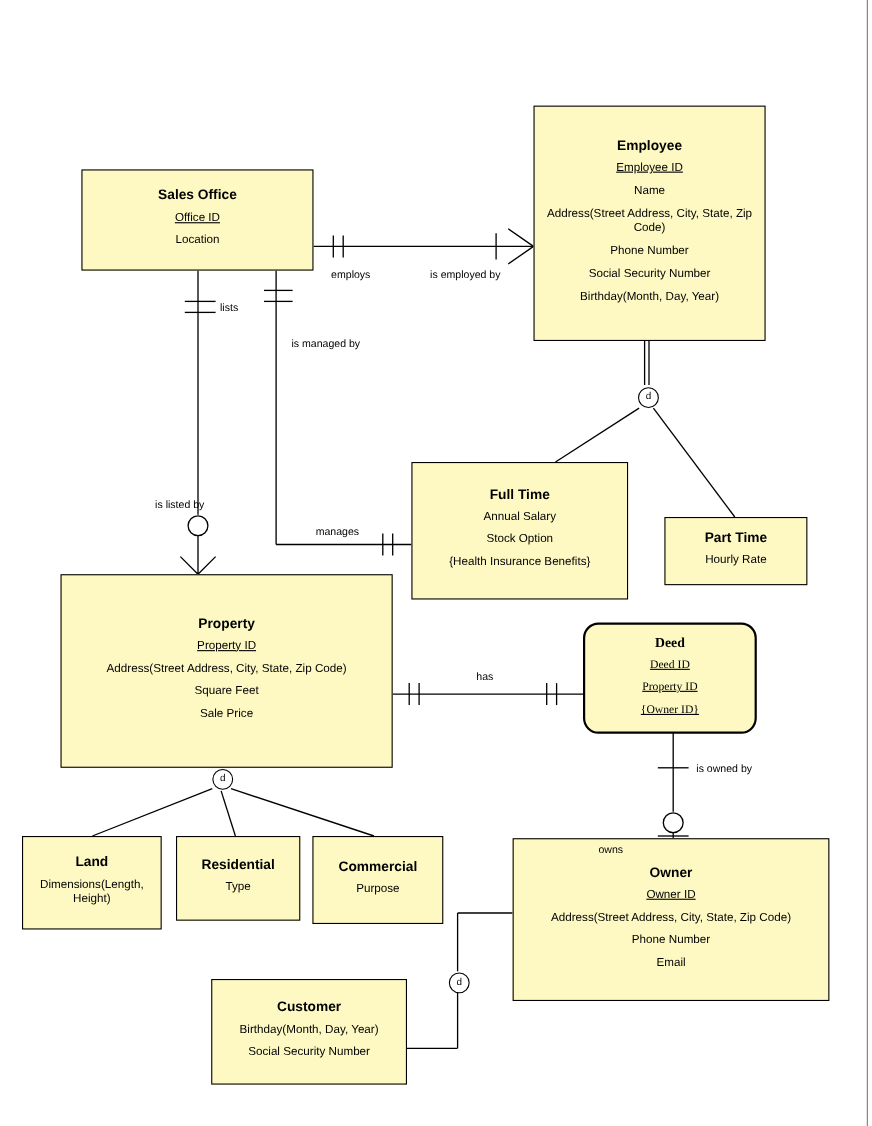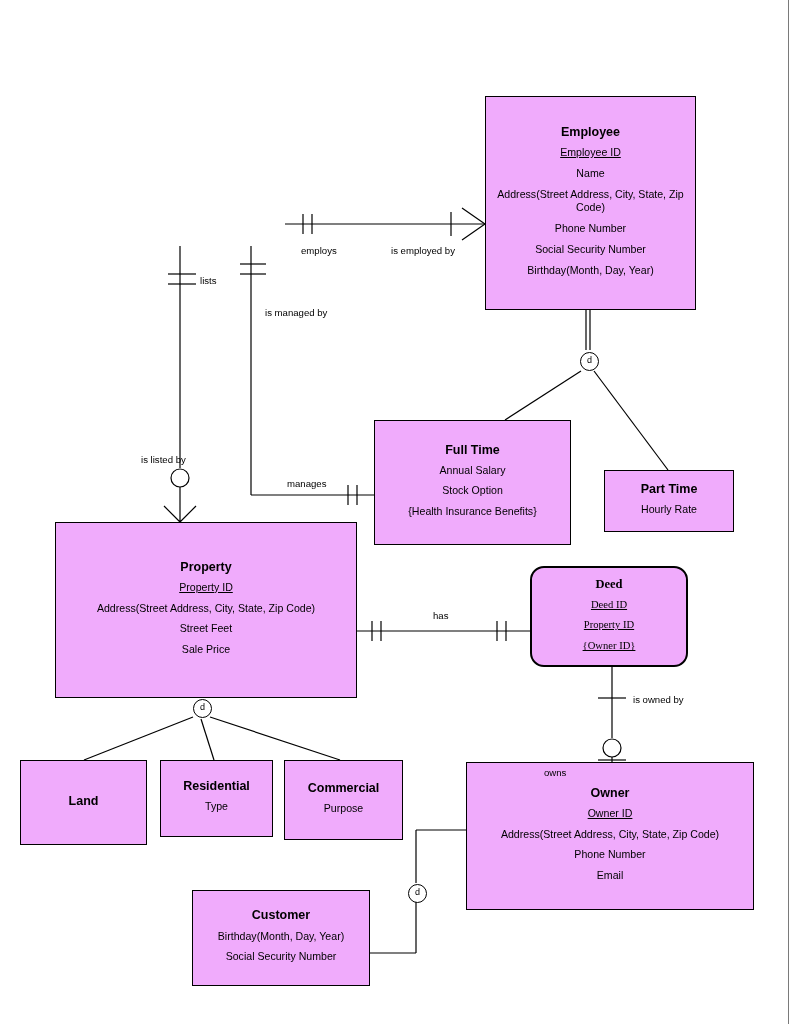--- a/index.html
+++ b/index.html
@@ -23,21 +23,21 @@
     left: 0;
     top: 0;
     width: 793px;
     height: 1024px;
     pointer-events: none;
   }
   .entity {
     position: absolute;
     box-sizing: border-box;
     border: 1.6px solid #000000;
-    background: #f0abfc;
+    background: #fef9c3;
     display: flex;
     flex-direction: column;
     align-items: center;
     justify-content: center;
     text-align: center;
     z-index: 5;
   }
   .entity.weak {
     border-radius: 14px;
     border-width: 2px;
@@ -154,20 +154,25 @@
   <div class="rel-label" style="left:301px; top:245px;">employs</div>
   <div class="rel-label" style="left:391px; top:245px;">is employed by</div>
   <div class="rel-label" style="left:200px; top:275px;">lists</div>
   <div class="rel-label" style="left:103px; top:454px;padding-left:38px;">is listed by</div>
   <div class="rel-label" style="left:265px; top:307px;">is managed by</div>
   <div class="rel-label" style="left:287px; top:478px;">manages</div>
   <div class="rel-label" style="left:433px; top:610px;">has</div>
   <div class="rel-label" style="left:633px; top:694px;">is owned by</div>
   <div class="rel-label" style="left:544px; top:767px;">owns</div>
 
+  <div class="entity" style="left:74px; top:154px; width:211px; height:92px;">
+    <div class="ent-title">Sales Office</div>
+    <div class="attr key">Office ID</div>
+    <div class="attr">Location</div>
+  </div>
 
   <div class="entity" style="left:485px; top:96px; width:211px; height:214px;">
     <div class="ent-title">Employee</div>
     <div class="attr key">Employee ID</div>
     <div class="attr">Name</div>
     <div class="attr">Address(Street Address, City, State, Zip Code)</div>
     <div class="attr">Phone Number</div>
     <div class="attr">Social Security Number</div>
     <div class="attr">Birthday(Month, Day, Year)</div>
   </div>
@@ -181,33 +186,34 @@
     <div class="ent-title">Full Time</div>
     <div class="attr">Annual Salary</div>
     <div class="attr">Stock Option</div>
     <div class="attr">{Health Insurance Benefits}</div>
   </div>
 
   <div class="entity" style="left:55px; top:522px; width:302px; height:176px;">
     <div class="ent-title">Property</div>
     <div class="attr key">Property ID</div>
     <div class="attr">Address(Street Address, City, State, Zip Code)</div>
-    <div class="attr">Street Feet</div>
+    <div class="attr">Square Feet</div>
     <div class="attr">Sale Price</div>
   </div>
 
   <div class="entity weak" style="left:530px; top:566px; width:158px; height:101px;font-family:Liberation Serif, serif;">
     <div class="ent-title">Deed</div>
     <div class="attr key">Deed ID</div>
     <div class="attr key">Property ID</div>
     <div class="attr key">{Owner ID}</div>
   </div>
 
   <div class="entity" style="left:20px; top:760px; width:127px; height:85px;">
     <div class="ent-title">Land</div>
+    <div class="attr">Dimensions(Length, Height)</div>
   </div>
 
   <div class="entity" style="left:160px; top:760px; width:113px; height:77px;">
     <div class="ent-title">Residential</div>
     <div class="attr">Type</div>
   </div>
 
   <div class="entity" style="left:284px; top:760px; width:119px; height:80px;">
     <div class="ent-title">Commercial</div>
     <div class="attr">Purpose</div>

